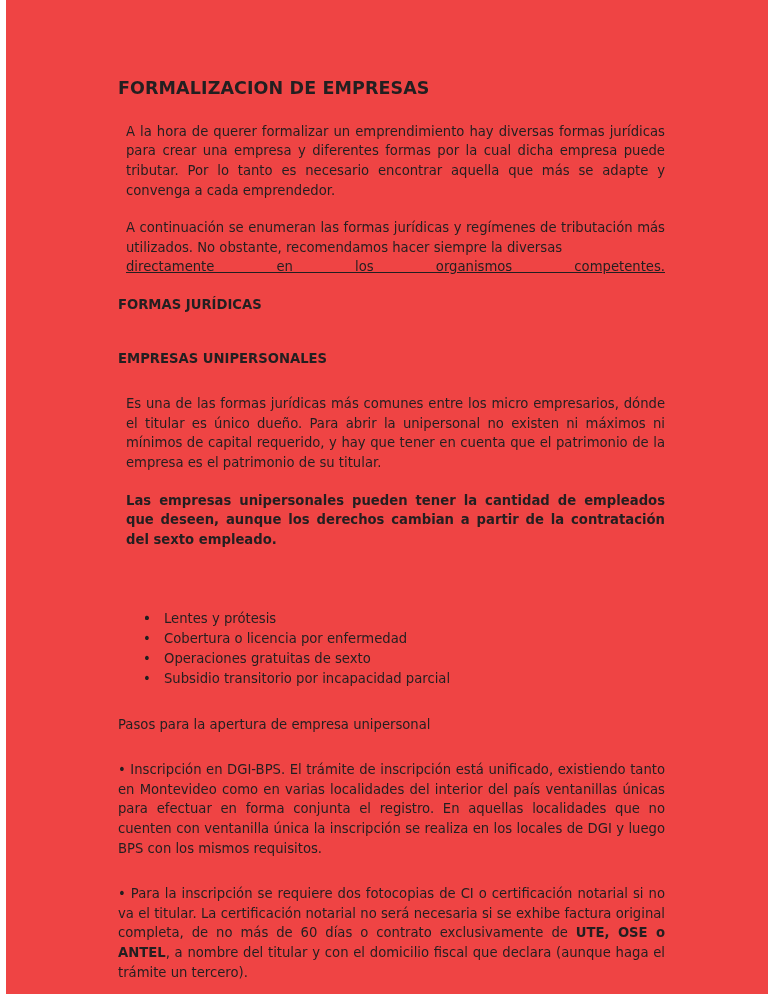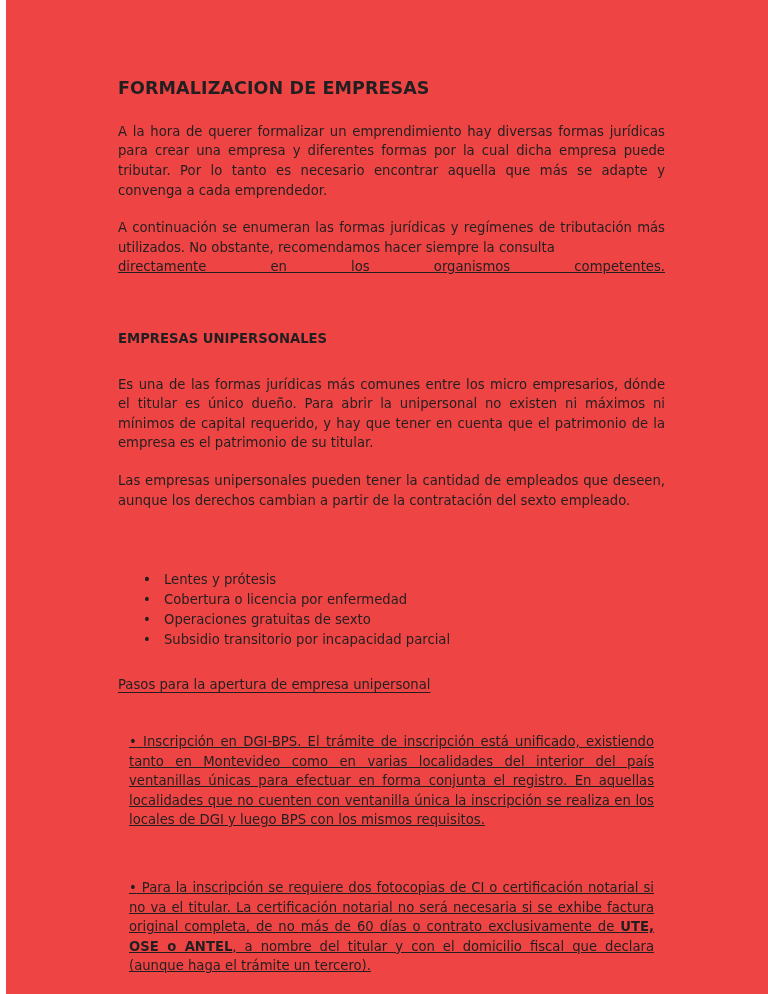--- a/index.html
+++ b/index.html
@@ -39,26 +39,27 @@
     line-height: 1.25;
     margin: 0 0 22px 0;
     color: #231f20;
   }
 
   p.body-par {
     font-size: 13.2px;
     line-height: 19.6px;
     text-align: justify;
     text-justify: inter-word;
-    margin: 0 0 18px 0;
+    margin: 0 0 18px 8px;
     color: #231f20;
   }
 
   p.body-par.tight {
     margin-bottom: 0;
+    font-weight: bold;
   }
 
   
   .stretch-line {
     display: block;
     text-align: justify;
     text-align-last: justify;
     text-decoration: underline;
   }
 
@@ -68,21 +69,20 @@
     line-height: 19.6px;
     margin: 0;
     color: #231f20;
   }
   .gap-md { height: 26px; }
   .gap-lg { height: 34px; }
 
   .underline-head {
     font-size: 13.2px;
     line-height: 19.6px;
-    text-decoration: underline;
     text-underline-offset: 2.5px;
     margin: 0;
     color: #231f20;
   }
 
   ul.benefit-list {
     list-style: none;
     margin: 0;
     padding: 0;
   }
@@ -100,46 +100,46 @@
     font-size: 13.2px;
     line-height: 19.8px;
     color: #231f20;
   }
 
   p.bullet-par {
     font-size: 13.2px;
     line-height: 19.6px;
     text-align: justify;
     text-justify: inter-word;
-    margin: 11px;
+    margin: 0;
     color: #231f20;
-    text-decoration: underline;
   }
   p.bullet-par .inline-bullet {
     font-size: 13.2px;
   }
   p.bullet-par b {
     font-weight: bold;
   }
 </style>
 </head>
 <body>
 
 <div class="page">
   <div class="content">
 
     <h1 class="doc-title">FORMALIZACION DE EMPRESAS</h1>
 
     <p class="body-par">A la hora de querer formalizar un emprendimiento hay diversas formas jurídicas para crear una empresa y diferentes formas por la cual dicha empresa puede tributar. Por lo tanto es necesario encontrar aquella que más se adapte y convenga a cada emprendedor.</p>
 
     <p class="body-par">
-      <span>A continuación se enumeran las formas jurídicas y regímenes de tributación más utilizados. No obstante, recomendamos hacer siempre la consulta</span>
+      <span>A continuación se enumeran las formas jurídicas y regímenes de tributación más utilizados. No obstante, recomendamos hacer siempre la diversas</span>
       <span class="stretch-line">directamente en los organismos competentes.</span>
     </p>
 
+    <h2 class="section-head">FORMAS JURÍDICAS</h2>
 
     <div class="gap-lg"></div>
 
     <h2 class="section-head">EMPRESAS UNIPERSONALES</h2>
 
     <div class="gap-md"></div>
 
     <p class="body-par">Es una de las formas jurídicas más comunes entre los micro empresarios, dónde el titular es único dueño. Para abrir la unipersonal no existen ni máximos ni mínimos de capital requerido, y hay que tener en cuenta que el patrimonio de la empresa es el patrimonio de su titular.</p>
 
     <p class="body-par tight">Las empresas unipersonales pueden tener la cantidad de empleados que deseen, aunque los derechos cambian a partir de la contratación del sexto empleado.</p>

